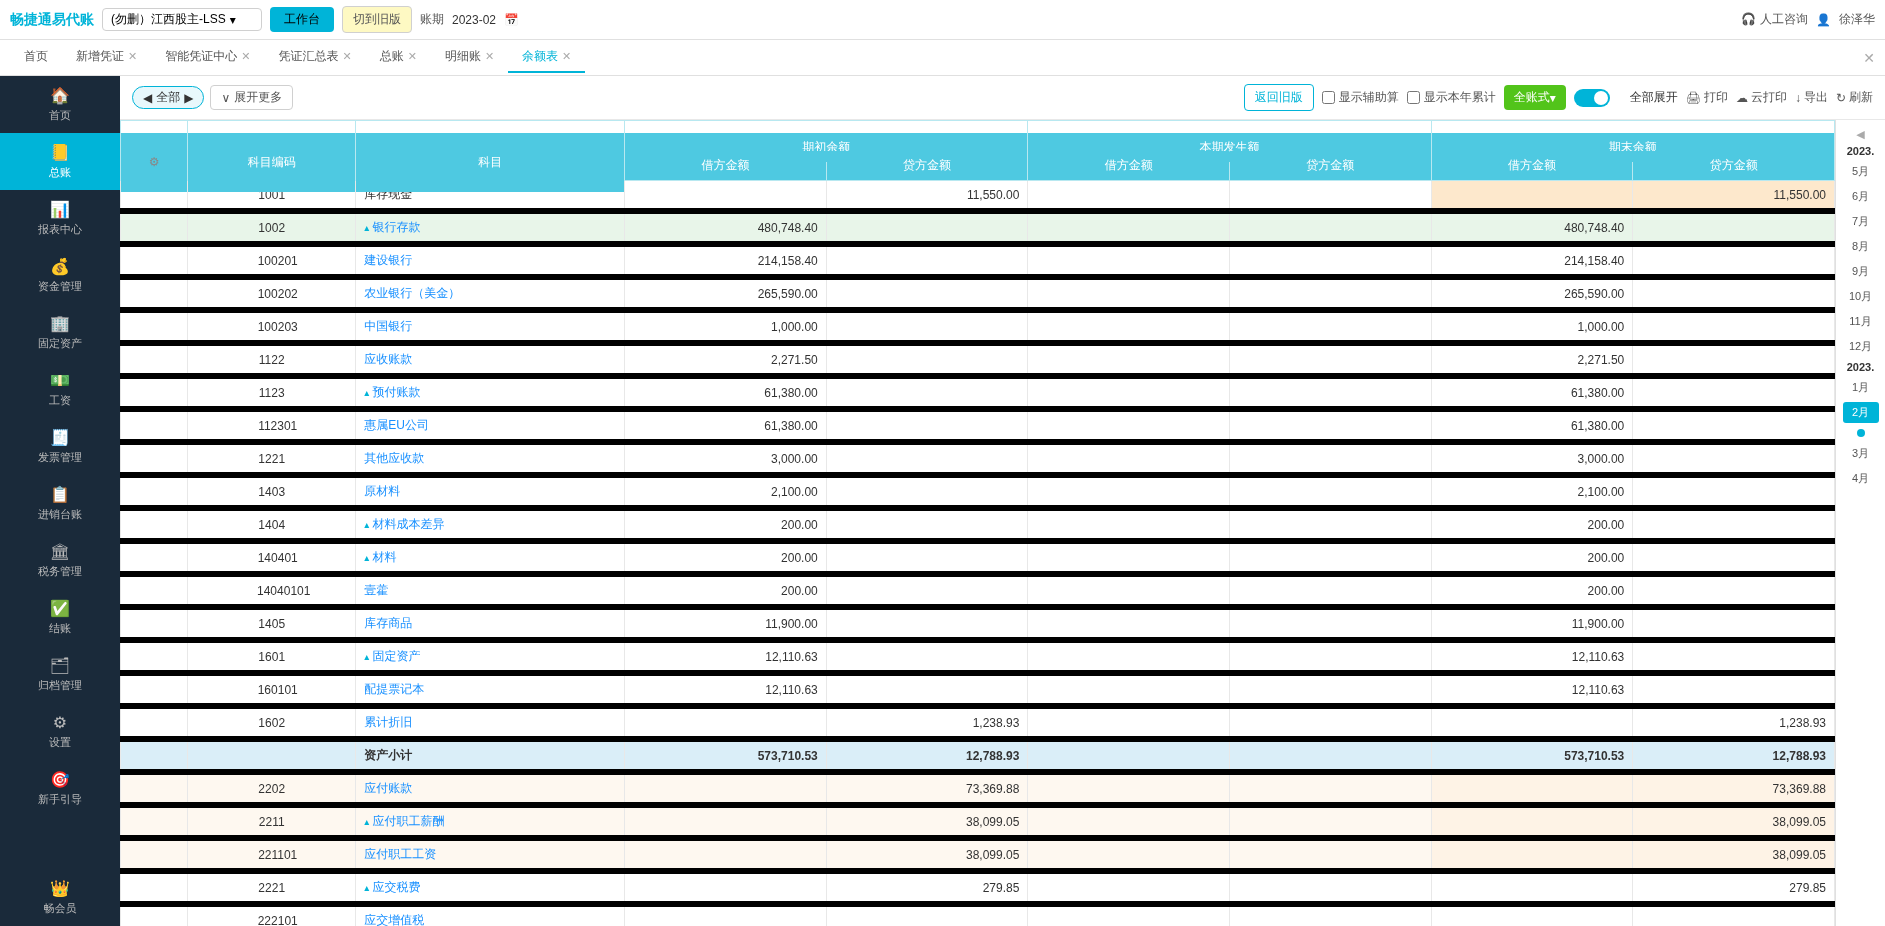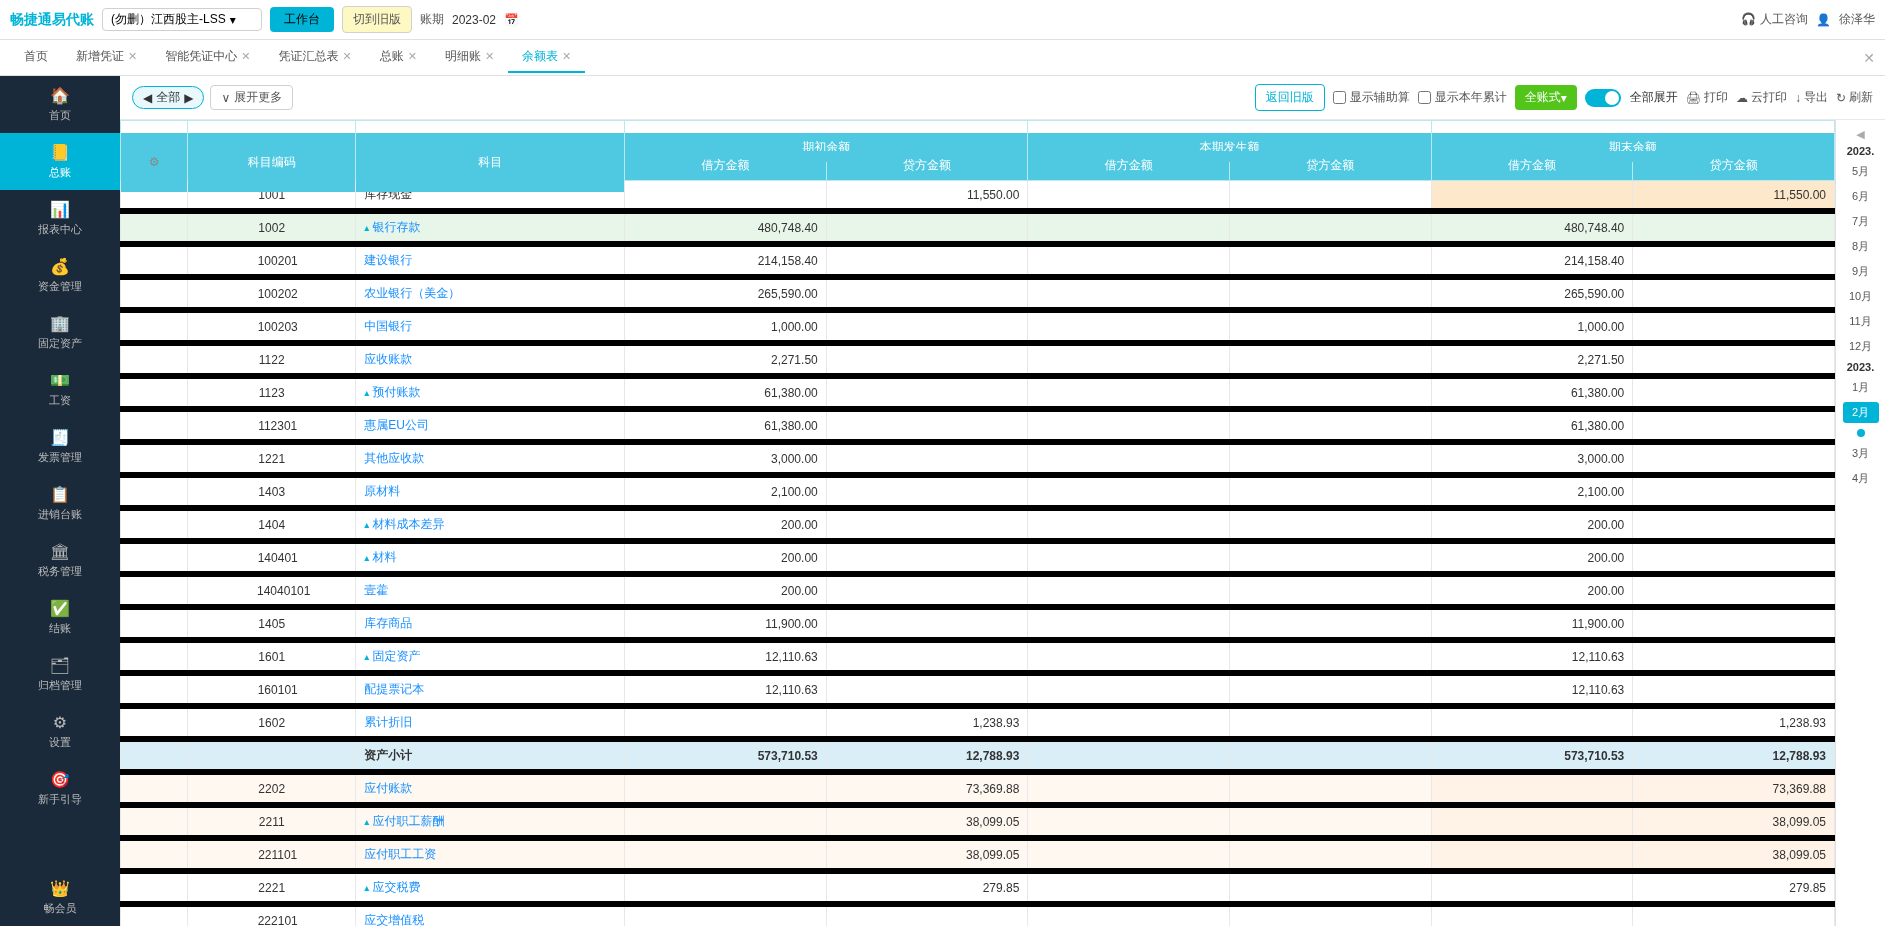--- a/index.html
+++ b/index.html
@@ -80,21 +80,21 @@
       background: #fff; border: 1px solid #00b4d8; color: #00b4d8;
       border-radius: 4px; padding: 4px 10px; font-size: 12px; cursor: pointer;
     }
     .checkbox-group { display: flex; align-items: center; gap: 4px; font-size: 12px; color: #555; }
     .full-format-btn {
       background: #52c41a; color: #fff; border: none; border-radius: 4px;
       padding: 4px 10px; font-size: 12px; cursor: pointer;
       display: flex; align-items: center; 
     }
     .toggle-switch {
-      display: flex; align-items: center; gap: 9px; font-size: 12px; color: #333;
+      display: flex; align-items: center; gap: 20px; font-size: 12px; color: #333;
     }
     .toggle { width: 36px; height: 18px; background: #00b4d8; border-radius: 9px; position: relative; cursor: pointer; }
     .toggle::after { content: ''; width: 14px; height: 14px; background: #fff; border-radius: 50%; position: absolute; top: 2px; right: 2px; }
     .icon-btn { font-size: 12px; color: #555; cursor: pointer; display: flex; align-items: center; gap: 3px; }
 
     
     .table-container { flex: 1; overflow: auto; position: relative; }
     table { width: 100%; border-collapse: collapse; background: #fff; }
     thead tr th {
       background: #4ec9e1; color: #fff; font-weight: normal;

